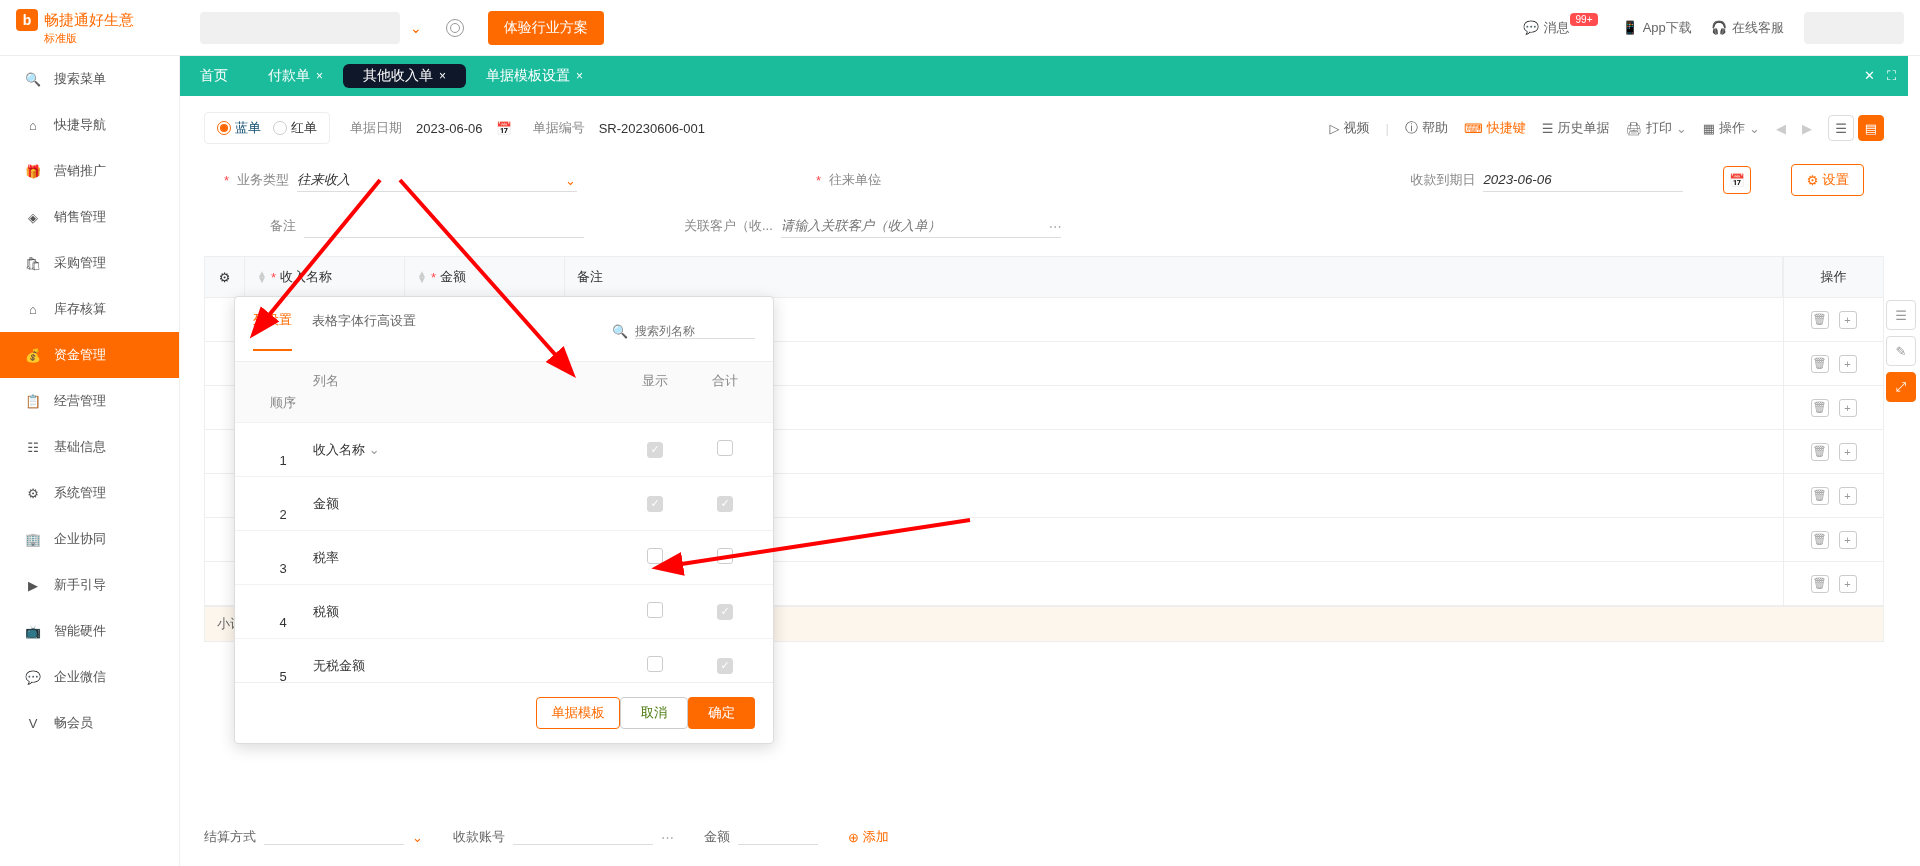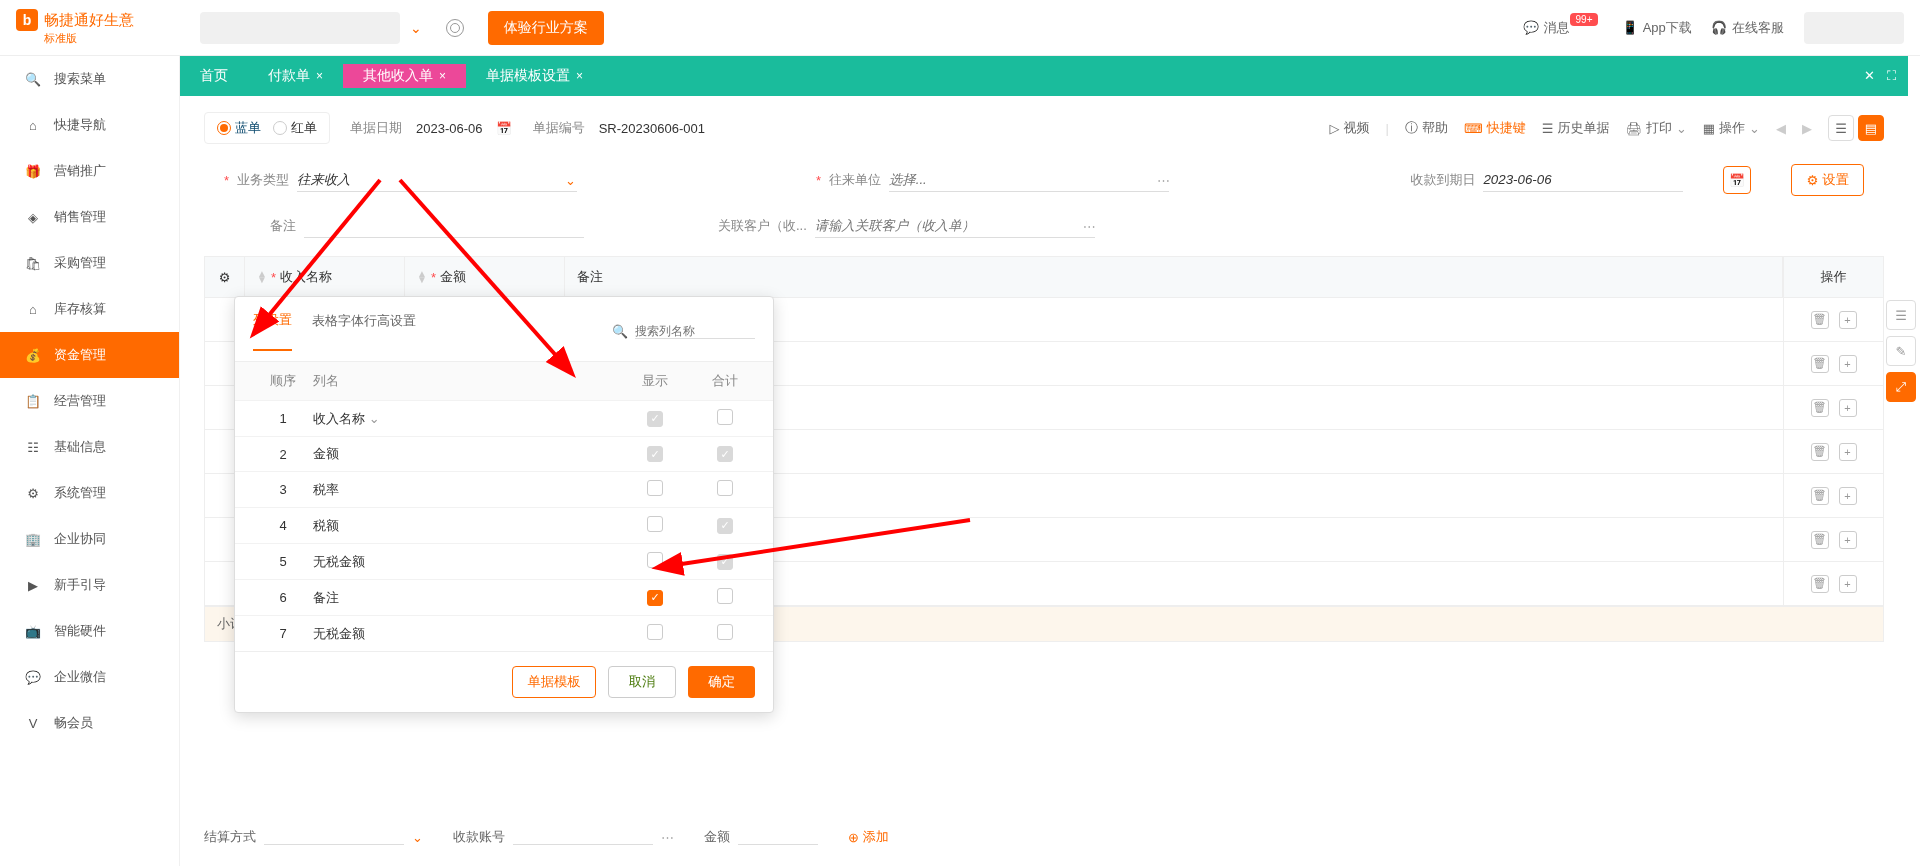--- a/index.html
+++ b/index.html
@@ -25,21 +25,21 @@
 
 
 .sidebar { position: absolute; left: 0; top: 56px; width: 180px; bottom: 0; background: #fff; border-right: 1px solid #f0f0f0; }
 .side-item { display: flex; align-items: center; gap: 12px; padding: 14px 24px; color: #555; cursor: pointer; }
 .side-item.active { background: #ff6a00; color: #fff; }
 .side-icon { width: 18px; height: 18px; display: flex; align-items: center; justify-content: center; }
 
 
 .tabrow { position: absolute; left: 180px; right: 12px; top: 56px; height: 40px; background: #1abc9c; display: flex; align-items: center; }
 .tab { padding: 0 20px; height: 24px; display: flex; align-items: center; color: #fff; cursor: pointer; gap: 6px; font-size: 14px; }
-.tab.active { background: #ec4899; }
+.tab.active { background: #0f172a; border-radius: 6px; }
 .tab .x { font-size: 12px; }
 .tab-actions { margin-left: auto; display: flex; gap: 12px; padding-right: 12px; color: #fff; }
 .tab-action { cursor: pointer; }
 
 
 .main { position: absolute; left: 180px; right: 12px; top: 96px; bottom: 0; background: #fff; padding: 16px 24px; }
 .toolbar { display: flex; align-items: center; gap: 20px; margin-bottom: 20px; flex-wrap: wrap; }
 .radio-group { display: flex; gap: 12px; border: 1px solid #eee; padding: 6px 12px; border-radius: 4px; }
 .radio { display: flex; align-items: center; gap: 4px; cursor: pointer; }
 .radio-dot { width: 14px; height: 14px; border: 1px solid #ccc; border-radius: 50%; display: flex; align-items: center; justify-content: center; }
@@ -82,30 +82,30 @@
 
 
 .popover { position: absolute; top: 40px; left: 30px; width: 540px; background: #fff; border: 1px solid #ddd; border-radius: 4px; box-shadow: 0 4px 16px rgba(0,0,0,.15); z-index: 50; }
 .pop-tabs { display: flex; gap: 20px; padding: 14px 18px 10px; border-bottom: 1px solid #eee; align-items: center; }
 .pop-tab { cursor: pointer; color: #666; padding-bottom: 20px; }
 .pop-tab.active { color: #ff6a00; border-bottom: 2px solid #ff6a00; }
 .pop-search { margin-left: auto; display: flex; align-items: center; gap: 6px; color: #bbb; }
 .pop-search input { border: none; border-bottom: 1px solid #ddd; outline: none; width: 120px; font-size: 12px; }
 .pop-table { max-height: 260px; overflow-y: auto; }
 .pop-head { display: flex; padding: 10px 18px; color: #888; background: #fafafa; }
-.pc-seq { width: 60px; text-align: center; }
+.pc-seq { width: 60px; text-align: center; margin-top: 22px; }
 .pc-name { flex: 1; }
 .pc-show { width: 80px; text-align: center; }
 .pc-sum { width: 60px; text-align: center; }
 .pop-row { display: flex; padding: 8px 18px; border-top: 1px solid #f2f2f2; align-items: center; }
 .chk { width: 16px; height: 16px; border: 1px solid #ccc; border-radius: 3px; display: inline-flex; align-items: center; justify-content: center; margin: 0 auto; }
 .chk.on { background: #ff6a00; border-color: #ff6a00; }
 .chk.on-gray { background: #d9d9d9; border-color: #d9d9d9; }
 .chk.on:after, .chk.on-gray:after { content: "✓"; color: #fff; font-size: 11px; }
-.pop-footer { display: flex; justify-content: flex-end; gap: 12px; padding: 14px 18px; border-top: 1px solid #eee; }
+.pop-footer { display: flex; justify-content: flex-end; gap: 0; padding: 14px 18px; border-top: 1px solid #eee; }
 .btn-line-orange { border: 1px solid #ff6a00; color: #ff6a00; background: #fff; padding: 6px 14px; border-radius: 4px; cursor: pointer; }
 .btn-line-gray { border: 1px solid #ccc; color: #4d7c0f; background: #fff; padding: 6px 20px; border-radius: 4px; cursor: pointer; }
 .btn-solid-orange { border: none; background: #ff6a00; color: #fff; padding: 6px 20px; border-radius: 4px; cursor: pointer; }
 
 
 .bottom-row { position: absolute; left: 24px; right: 24px; bottom: 20px; display: flex; align-items: center; gap: 30px; color: #666; }
 .bottom-item { display: flex; align-items: center; gap: 8px; }
 .bottom-input { border: none; border-bottom: 1px solid #ddd; width: 140px; }
 .add-link { color: #ff6a00; cursor: pointer; display: flex; align-items: center; gap: 4px; }
 
@@ -299,40 +299,39 @@
   <div class="form-row">
     <div class="form-item">
       <span class="req">*</span>
       <span class="lbl">业务类型</span>
       <input class="form-input" value="往来收入" style="">
       <span class="form-chev">⌄</span>
     </div>
     <div class="form-item" style="margin-left:200px;">
       <span class="req">*</span>
       <span class="lbl">往来单位</span>
-      <input class="form-input form-placeholder" placeholder="选择..." style="">
       <span class="form-ellipsis">⋯</span>
     </div>
     <div class="form-item" style="margin-left:auto;">
       <span class="lbl">收款到期日</span>
       <input class="form-input" style="width: 200px;" value="2023-06-06">
     </div>
     <div class="cal-icon">📅</div>
     <button class="btn-outline-orange">
         <span>⚙</span>
         <span>设置</span>
       </button>
   </div>
 
   <div class="form-row">
     <div class="form-item" style="margin-left:46px;">
       <span class="lbl">备注</span>
       <input class="form-input" style="">
     </div>
-    <div class="form-item" style="margin-left:94px;">
+    <div class="form-item" style="margin-left:60px;">
       <span class="lbl">关联客户（收...</span>
       <input class="form-input form-placeholder" placeholder="请输入关联客户（收入单）" style="">
       <span class="form-ellipsis">⋯</span>
     </div>
   </div>
 
   <div class="grid-wrap">
     <div class="grid-head">
       <div class="gh-cell gh-gear">⚙</div>
       <div class="gh-cell" style="width:160px;">

